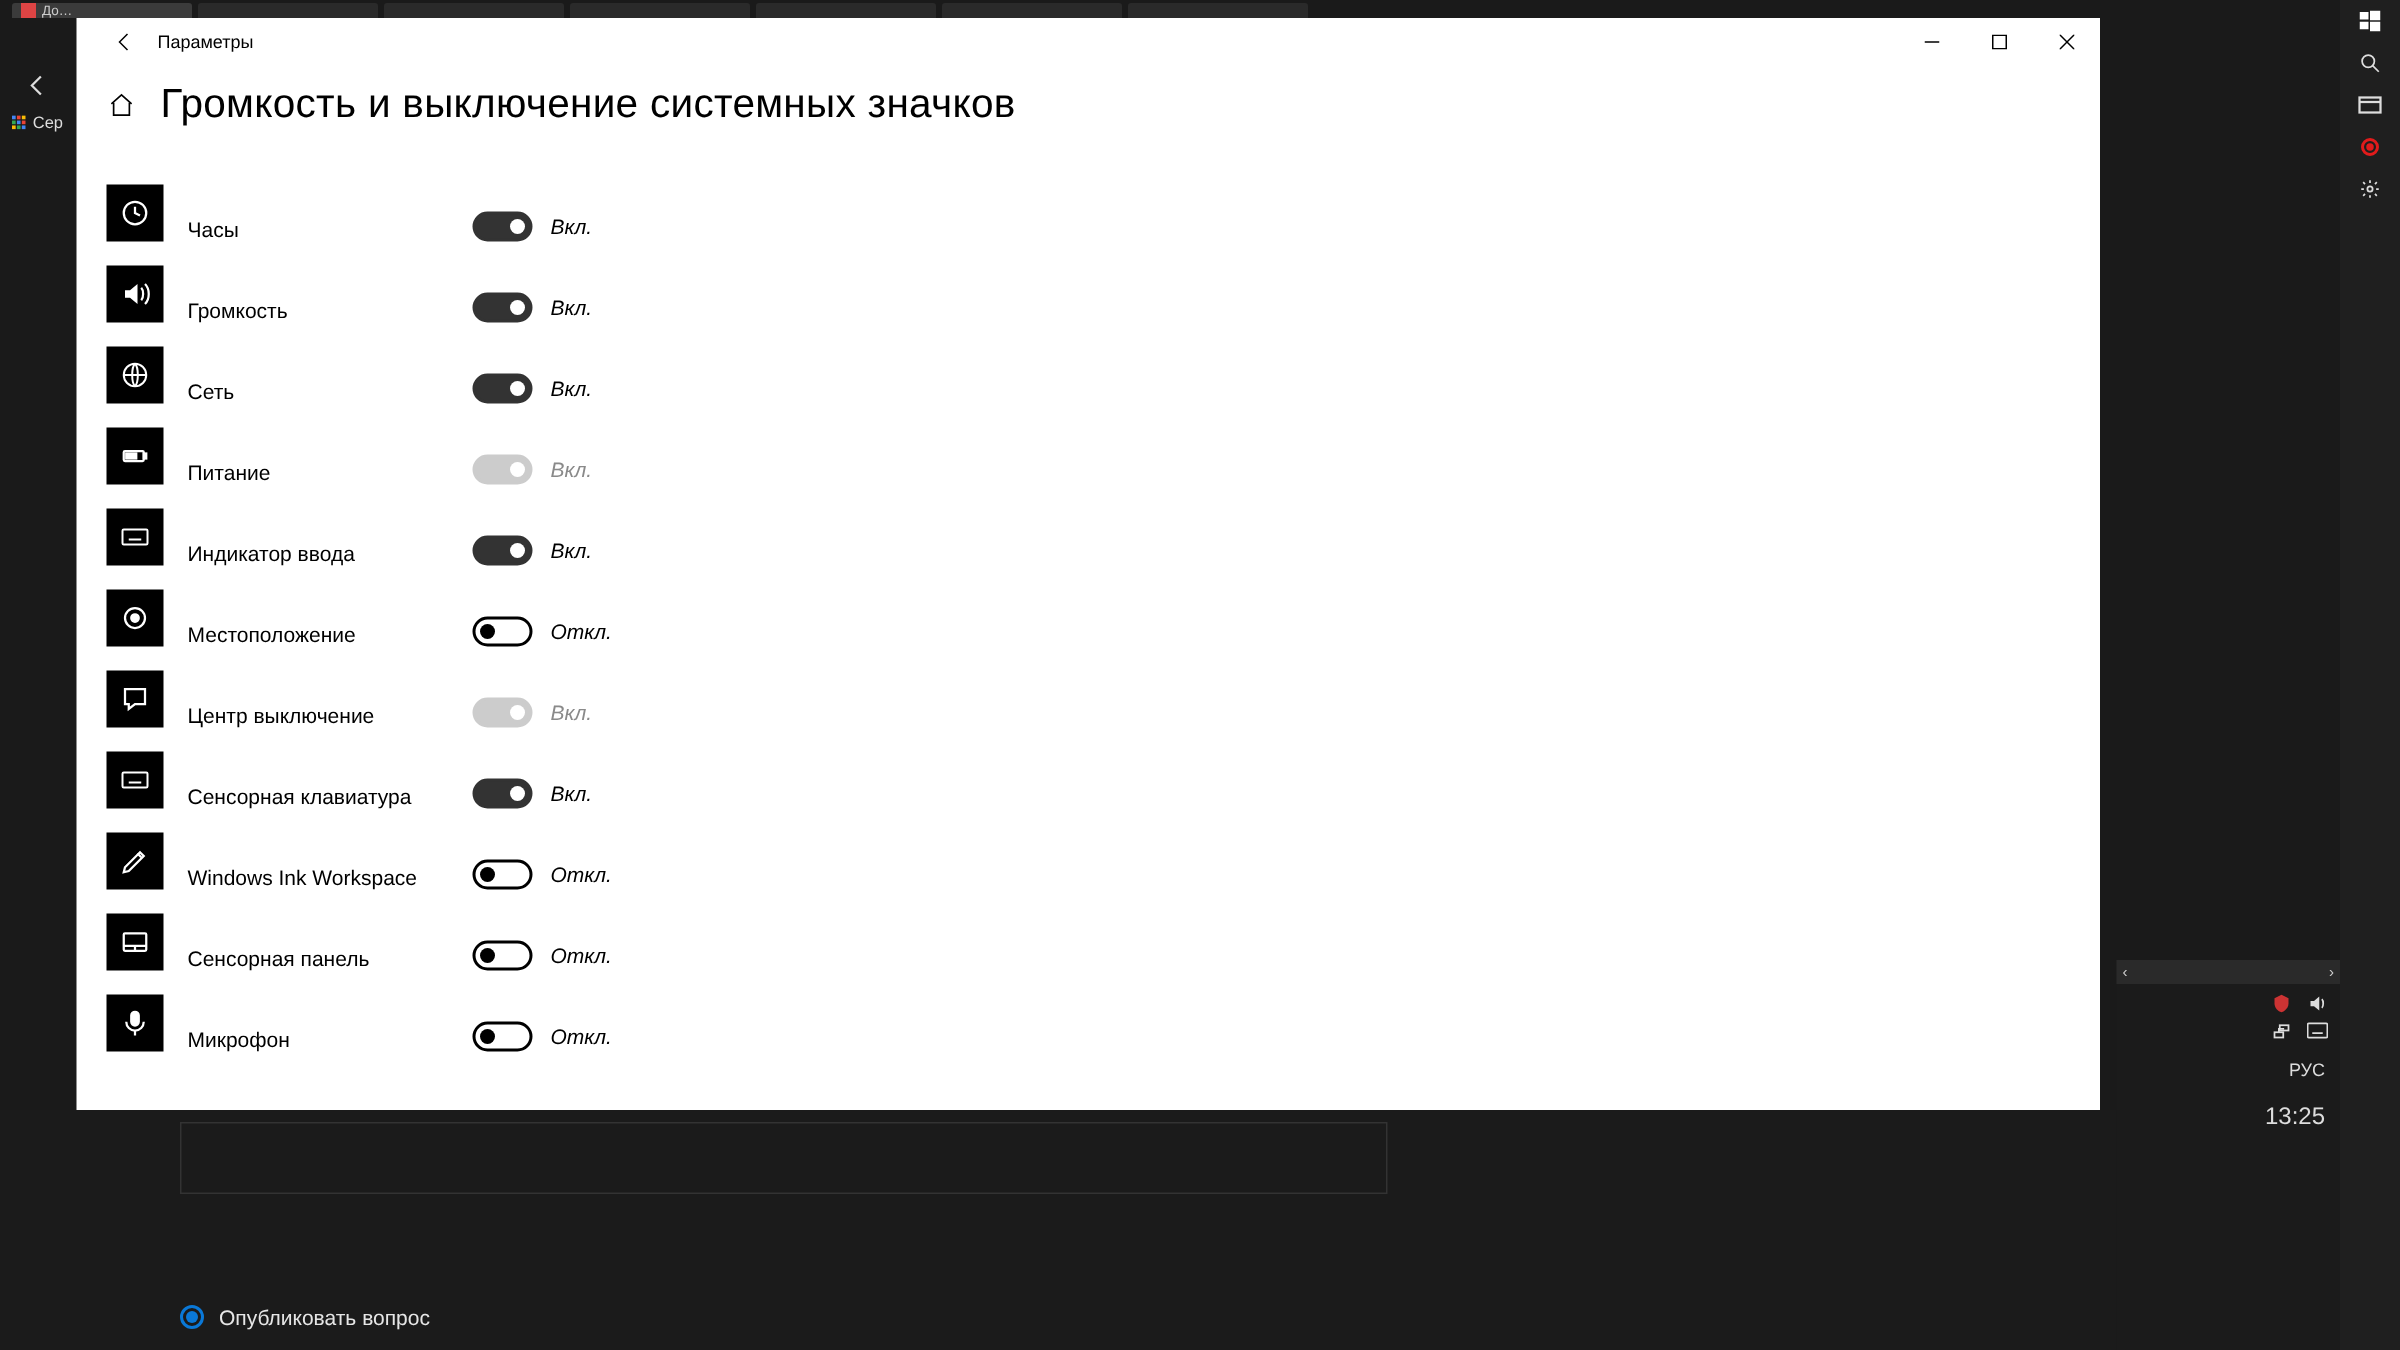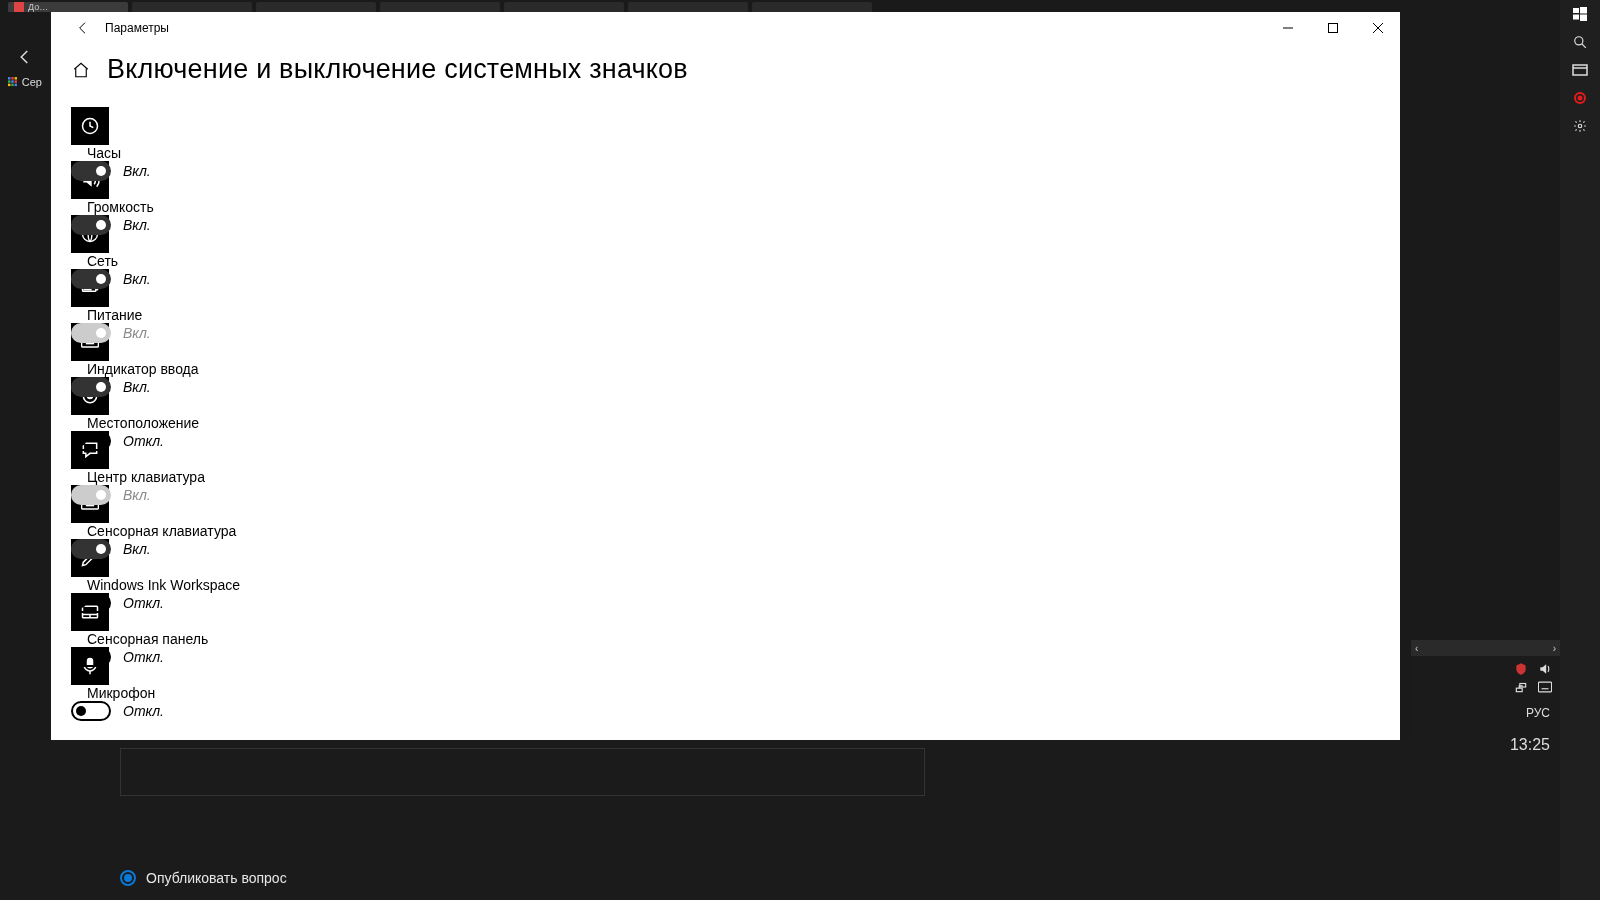--- a/index.html
+++ b/index.html
@@ -61,21 +61,21 @@
     margin-right:16px;
   }
   .settings-header h1 {
     font-weight:400; font-size:27px; letter-spacing:0.2px;
   }
 
   .settings-body {
     flex:1; overflow-y:auto; padding-left:20px; padding-right:20px;
   }
   .row {
-    display:flex; align-items:flex-start; height:54px;flex-direction:column;
+    display:flex; align-items:flex-end; height:54px;
   }
   .row .ico-box {
     width:38px; height:38px; background:#000; color:#fff;
     display:flex; align-items:center; justify-content:center; flex:none;
   }
   .row .lbl {
     width:206px; padding-left:16px; font-size:14px; color:#000;
   }
   .row .toggle-wrap {
     display:flex; align-items:center;font-style:italic;
@@ -217,21 +217,21 @@
     </div>
   </div>
 
   <div class="settings-header">
     <div class="home-ico">
       <svg width="18" height="18" viewBox="0 0 24 24" fill="none" stroke="#000" stroke-width="1.5">
           <path d="M3 11 L12 3 L21 11"></path>
           <path d="M5 10 V21 H19 V10"></path>
         </svg>
     </div>
-    <h1>Включение и выключение системных значков</h1>
+    <h1>Громкость и выключение системных значков</h1>
   </div>
 
   <div class="settings-body" id="rows-host">
       <div class="row">
         <div class="ico-box">
           <svg viewBox="0 0 24 24" width="20" height="20" fill="none" stroke="#fff" stroke-width="1.8">
             <circle cx="12" cy="12" r="9"></circle>
             <path d="M12 7v5l4 2"></path>
           </svg>
         </div>
@@ -326,21 +326,21 @@
           </div>
           <span class="state-text">Откл.</span>
         </div>
       </div>
       <div class="row">
         <div class="ico-box">
           <svg viewBox="0 0 24 24" width="20" height="20" fill="none" stroke="#fff" stroke-width="1.8">
             <path d="M4 4h16v12H12l-5 4v-4H4z"></path>
           </svg>
         </div>
-        <div class="lbl">Центр клавиатура</div>
+        <div class="lbl">Центр выключение</div>
         <div class="toggle-wrap">
           <div class="toggle on disabled">
             <div class="knob"></div>
           </div>
           <span class="state-text disabled">Вкл.</span>
         </div>
       </div>
       <div class="row">
         <div class="ico-box">
           <svg viewBox="0 0 24 24" width="20" height="20" fill="none" stroke="#fff" stroke-width="1.6">

